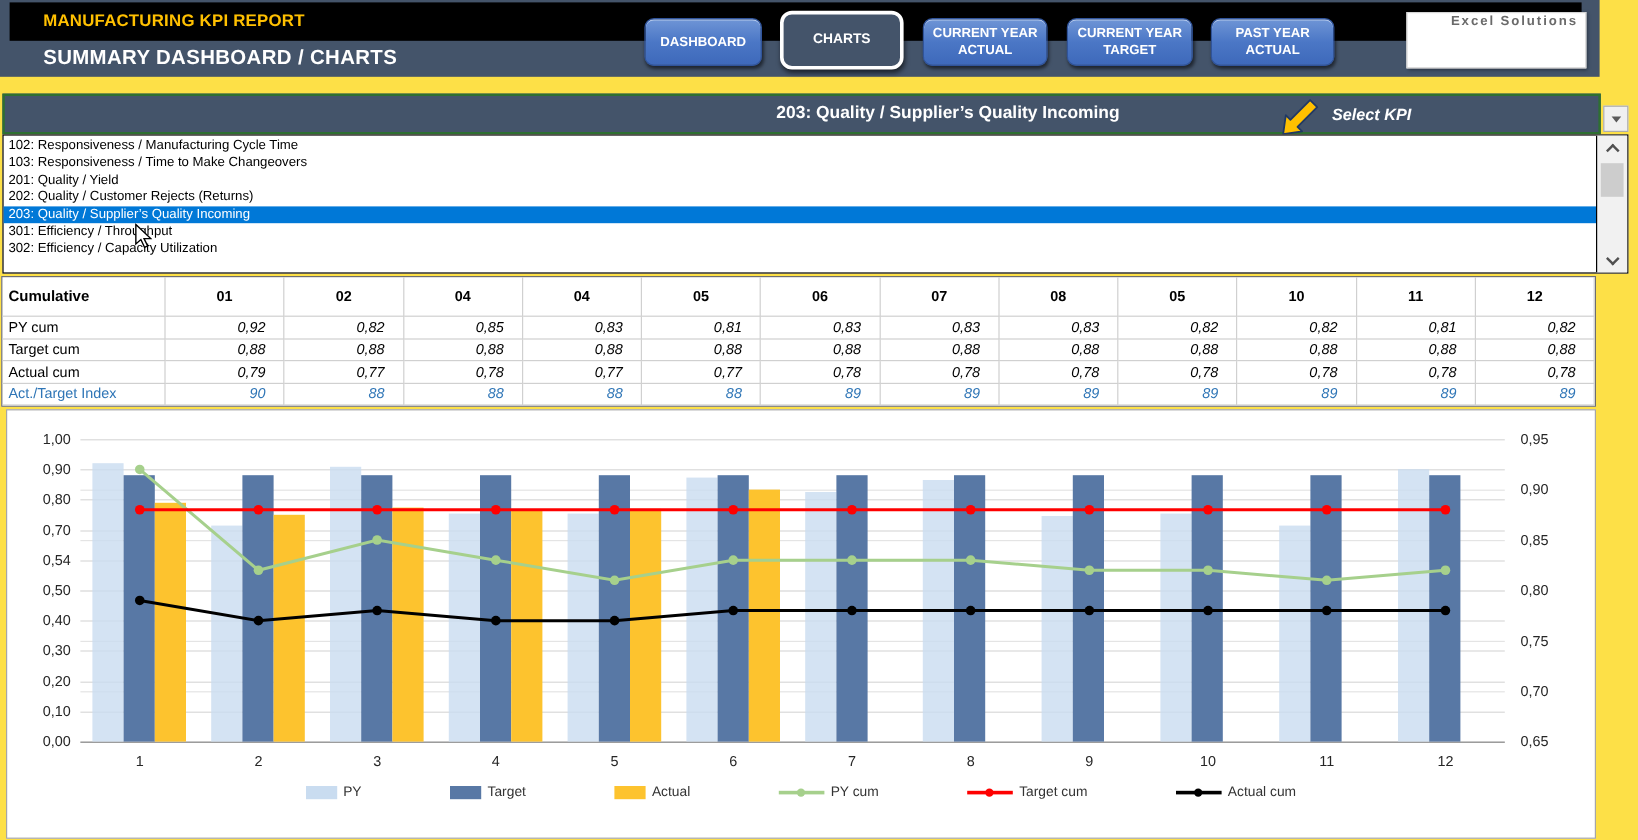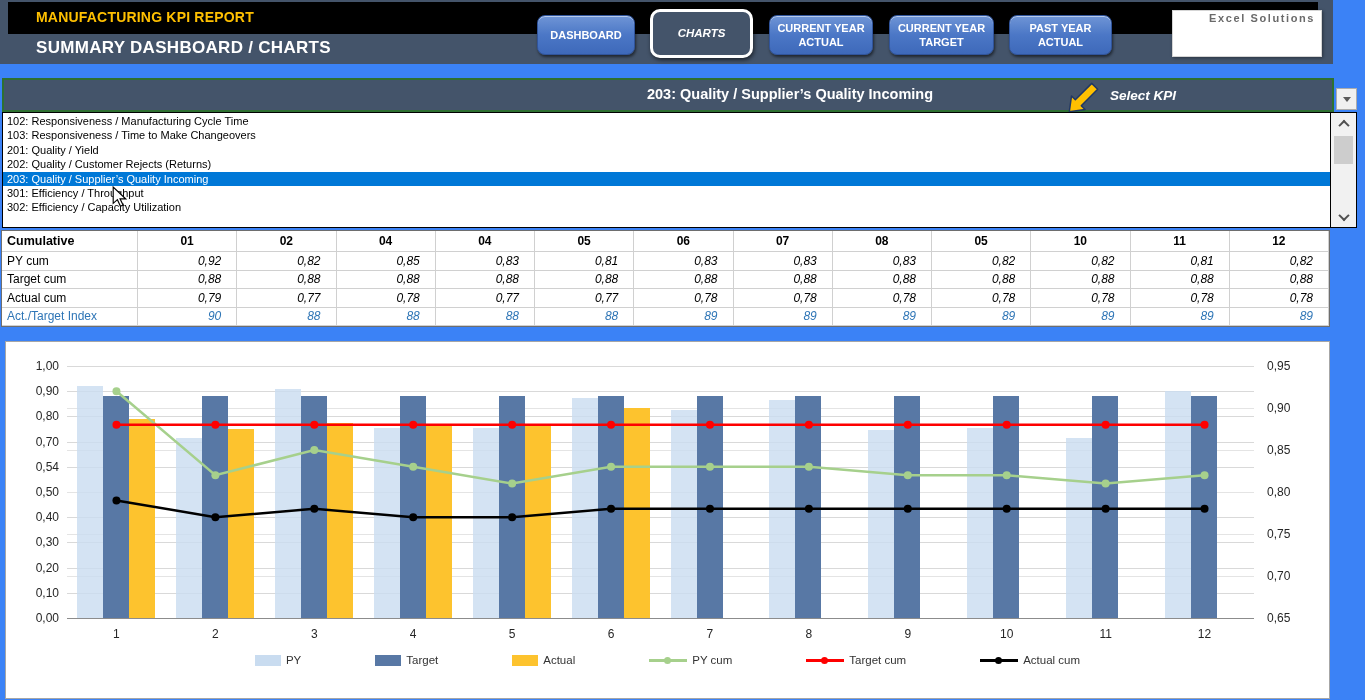--- a/index.html
+++ b/index.html
@@ -1,31 +1,31 @@
 <!DOCTYPE html>
 <html><head>
 <meta charset="utf-8">
 <style>
   * { margin:0; padding:0; box-sizing:border-box; }
   html,body { background:#EFEFEF; }
   body { font-family:"Liberation Sans","DejaVu Sans",sans-serif; }
-  .page { position:relative; width:1365px; height:700px; background:#3b82f6; overflow:hidden; }
+  .page { position:relative; width:1365px; height:700px; background:#fde047; overflow:hidden; }
 
   
   .header { position:absolute; left:0; top:0; width:1333px; height:64px; background:#44546A; }
   .black-bar { position:absolute; left:8px; top:2px; width:1310px; height:32px; background:#000; }
   .app-title { position:absolute; left:36px; top:9px; color:#FFC000; font-size:14px; font-weight:bold; letter-spacing:.2px; }
   .page-title { position:absolute; left:36px; top:38px; color:#FFF; font-size:17px; font-weight:bold; letter-spacing:.3px; }
 
   .nav-btn { position:absolute; border-radius:8px; color:#FFF; font-weight:bold; font-size:11px;
     display:flex; align-items:center; justify-content:center; text-align:center; white-space:pre-line; line-height:1.3;
     background:linear-gradient(180deg,#6F95D6 0%,#4B77C6 50%,#3E69BA 100%);
     border:1px solid #30549B; box-shadow:inset 0 1px 0 rgba(255,255,255,.5), 1px 2px 3px rgba(0,0,0,.55); cursor:pointer; }
   .nav-btn.active { background:#44546A; border:3px solid #FFF; border-radius:10px;
-    box-shadow:1px 2px 4px rgba(0,0,0,.6); font-size:11.5px;font-style:italic; }
+    box-shadow:1px 2px 4px rgba(0,0,0,.6); font-size:11.5px; }
 
   .logo-box { position:absolute; left:1172px; top:10px; width:150px; height:47px; background:#FFF;
     border:1px solid #D5D5D5; box-shadow:1px 1px 3px rgba(0,0,0,.4); text-align:right; padding:1px 6px 0 0; }
   .logo-word { font-size:29px; font-weight:600; color:#101820; letter-spacing:-1px; line-height:28px; }
   .logo-o { display:inline-block; width:19px; height:19px; background:#1B2935; border-radius:50%; position:relative; margin:0 1px; }
   .logo-o span { position:absolute; bottom:5px; background:#FFF; width:2px; }
   .logo-tag { font-size:11px; color:#6A6A6A; letter-spacing:1.6px; line-height:13px; font-weight:bold; }
 
   
   .kpi-bar { position:absolute; left:2px; top:78px; width:1332px; height:34px; background:#44546A;
@@ -49,21 +49,21 @@
   .chev { width:8px; height:8px; border-left:2px solid #505050; border-top:2px solid #505050; }
   .chev.up { transform:rotate(45deg) translate(1px,1px); }
   .chev.down { transform:rotate(225deg) translate(1px,1px); }
   .dd-thumb { position:absolute; left:3px; top:23px; width:19px; height:28px; background:#CDCDCD; }
 
   
   .kpi-table { position:absolute; left:1px; top:230px; width:1329px; background:#FFF;
     border:1px solid #6E6E6E; display:grid; grid-template-columns:136px repeat(12,1fr); }
   .kpi-table .cell { border-right:1px solid #D0D0D0; border-bottom:1px solid #D0D0D0;
     font-size:12px; color:#000; display:flex; align-items:center; }
-  .kpi-table .hdr { height:21px; font-weight:bold; justify-content:center; }
+  .kpi-table .hdr { height:33px; font-weight:bold; justify-content:center; }
   .kpi-table .corner { justify-content:flex-start; padding-left:5px; font-size:12.5px; }
   .kpi-table .lbl { height:18.5px; padding-left:5px; }
   .kpi-table .val { height:18.5px; justify-content:flex-end; padding-right:15px;font-style:italic; }
   .kpi-table .idx { color:#2E75B6; }
 
   
   .chart-card { position:absolute; left:5px; top:341px; width:1325px; height:358px; background:#FFF; border:1px solid #A6A6A6; }
   .plot { position:absolute; left:61px; top:24px; width:1187px; height:252px; }
   .gridline { position:absolute; left:0; width:100%; height:1px; background:#D9D9D9; }
   .gridline.minor { background:#E4E4E4; }

